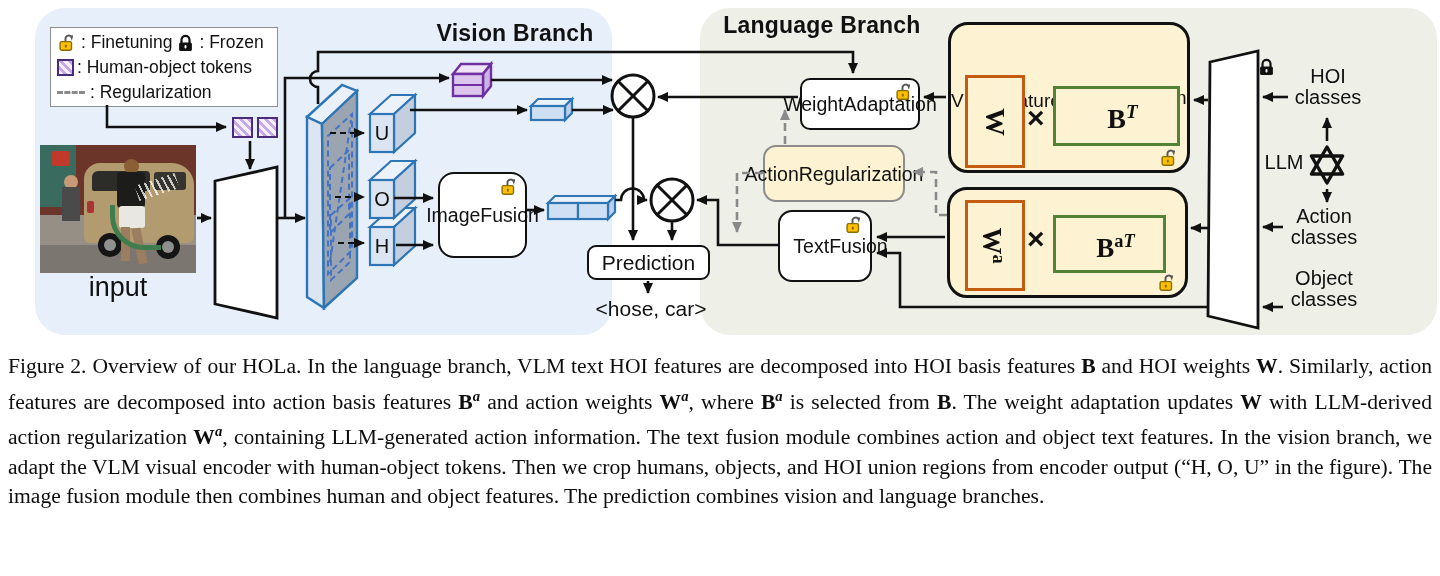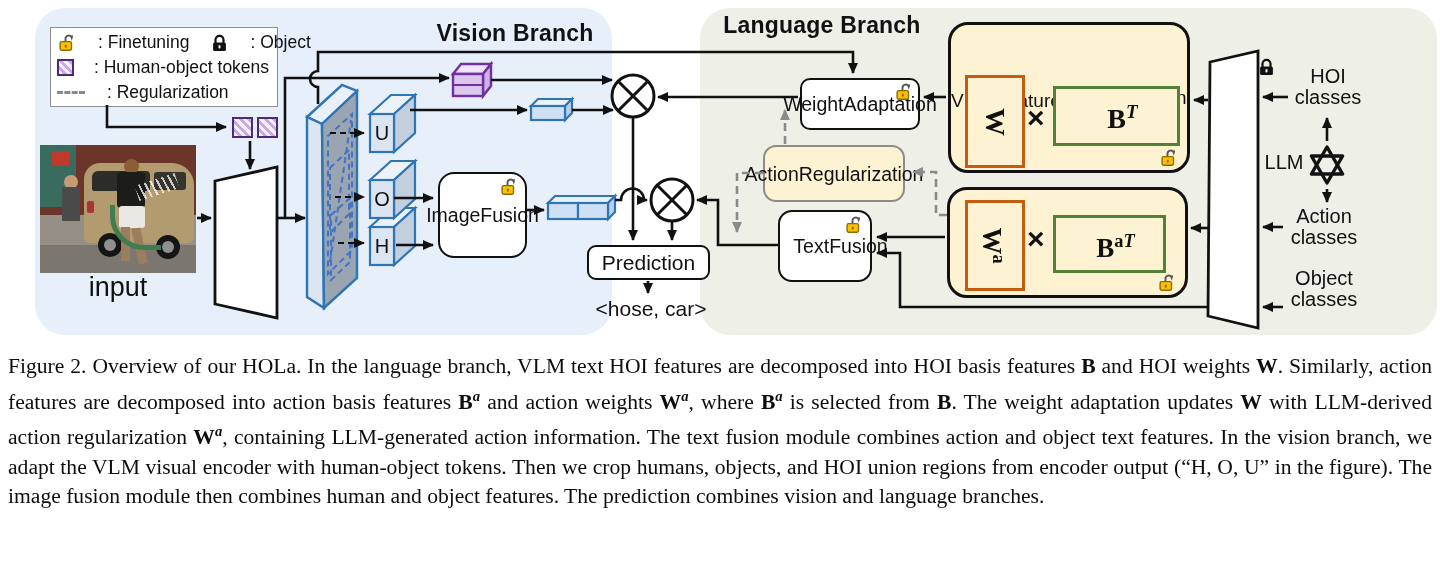--- a/index.html
+++ b/index.html
@@ -6,21 +6,21 @@
   #stage{position:relative;width:1440px;height:576px;background:#fff;overflow:hidden;
          font-family:"Liberation Sans",sans-serif;color:#111;}
   .abs{position:absolute;}
   .panel{position:absolute;border-radius:30px;}
   #vision-panel{left:35px;top:8px;width:577px;height:327px;background:#e7f0fa;}
   #language-panel{left:700px;top:8px;width:737px;height:327px;background:#eef0e8;}
   .branch-title{position:absolute;font-size:23px;font-weight:600;text-align:center;letter-spacing:.2px;}
   
   #legend{left:50px;top:27px;width:228px;height:80px;background:#fff;border:1.6px solid #8f8f8f;
           font-size:17.5px;line-height:25px;padding:2px 6px;box-sizing:border-box;white-space:nowrap;}
-  .legend-row{display:flex;align-items:center;gap:20px;height:25px;}
+  .legend-row{display:flex;align-items:center;gap:3px;height:25px;}
   .lock{display:inline-block;width:21px;height:20px;position:relative;flex:0 0 auto;}
   .lock svg{position:absolute;left:0;top:0;}
   .tok{display:inline-block;width:17px;height:17px;border:2.4px solid #4a2a7a;box-sizing:border-box;
        background:repeating-linear-gradient(45deg,#f6f0fc 0 3px,#c9a8e8 3px 6px);}
   .dash-swatch{display:inline-block;width:28px;height:0;border-top:3px dashed #8a8a8a;margin-right:2px;}
   
   #photo{left:40px;top:145px;width:156px;height:128px;overflow:hidden;background:linear-gradient(#6b352a 0 55%,#958f86 55% 78%,#7c7671 78% 100%);}
   .ph{position:absolute;}
   
   .dbox{position:absolute;background:#fff;border:2.6px solid #111;border-radius:12px;
@@ -70,21 +70,21 @@
           </svg>
         </span>
       <span>: Finetuning</span>
       <span class="lock">
           <svg width="21" height="20" viewBox="0 0 20 20">
             <path d="M6 10 V6.8 A4 4 0 0 1 14 6.8 V10" fill="none" stroke="#111111" stroke-width="2.2"></path>
             <rect x="3.6" y="9.4" width="12.8" height="8.6" rx="1.6" fill="#111111"></rect>
             <rect x="9" y="12" width="2" height="3.4" rx="1" fill="#fff"></rect>
           </svg>
         </span>
-      <span>: Object</span>
+      <span>: Frozen</span>
     </div>
     <div class="legend-row">
       <span class="tok"></span>
       <span>: Human-object tokens</span>
     </div>
     <div class="legend-row">
       <span class="dash-swatch"></span>
       <span>: Regularization</span>
     </div>
   </div>

